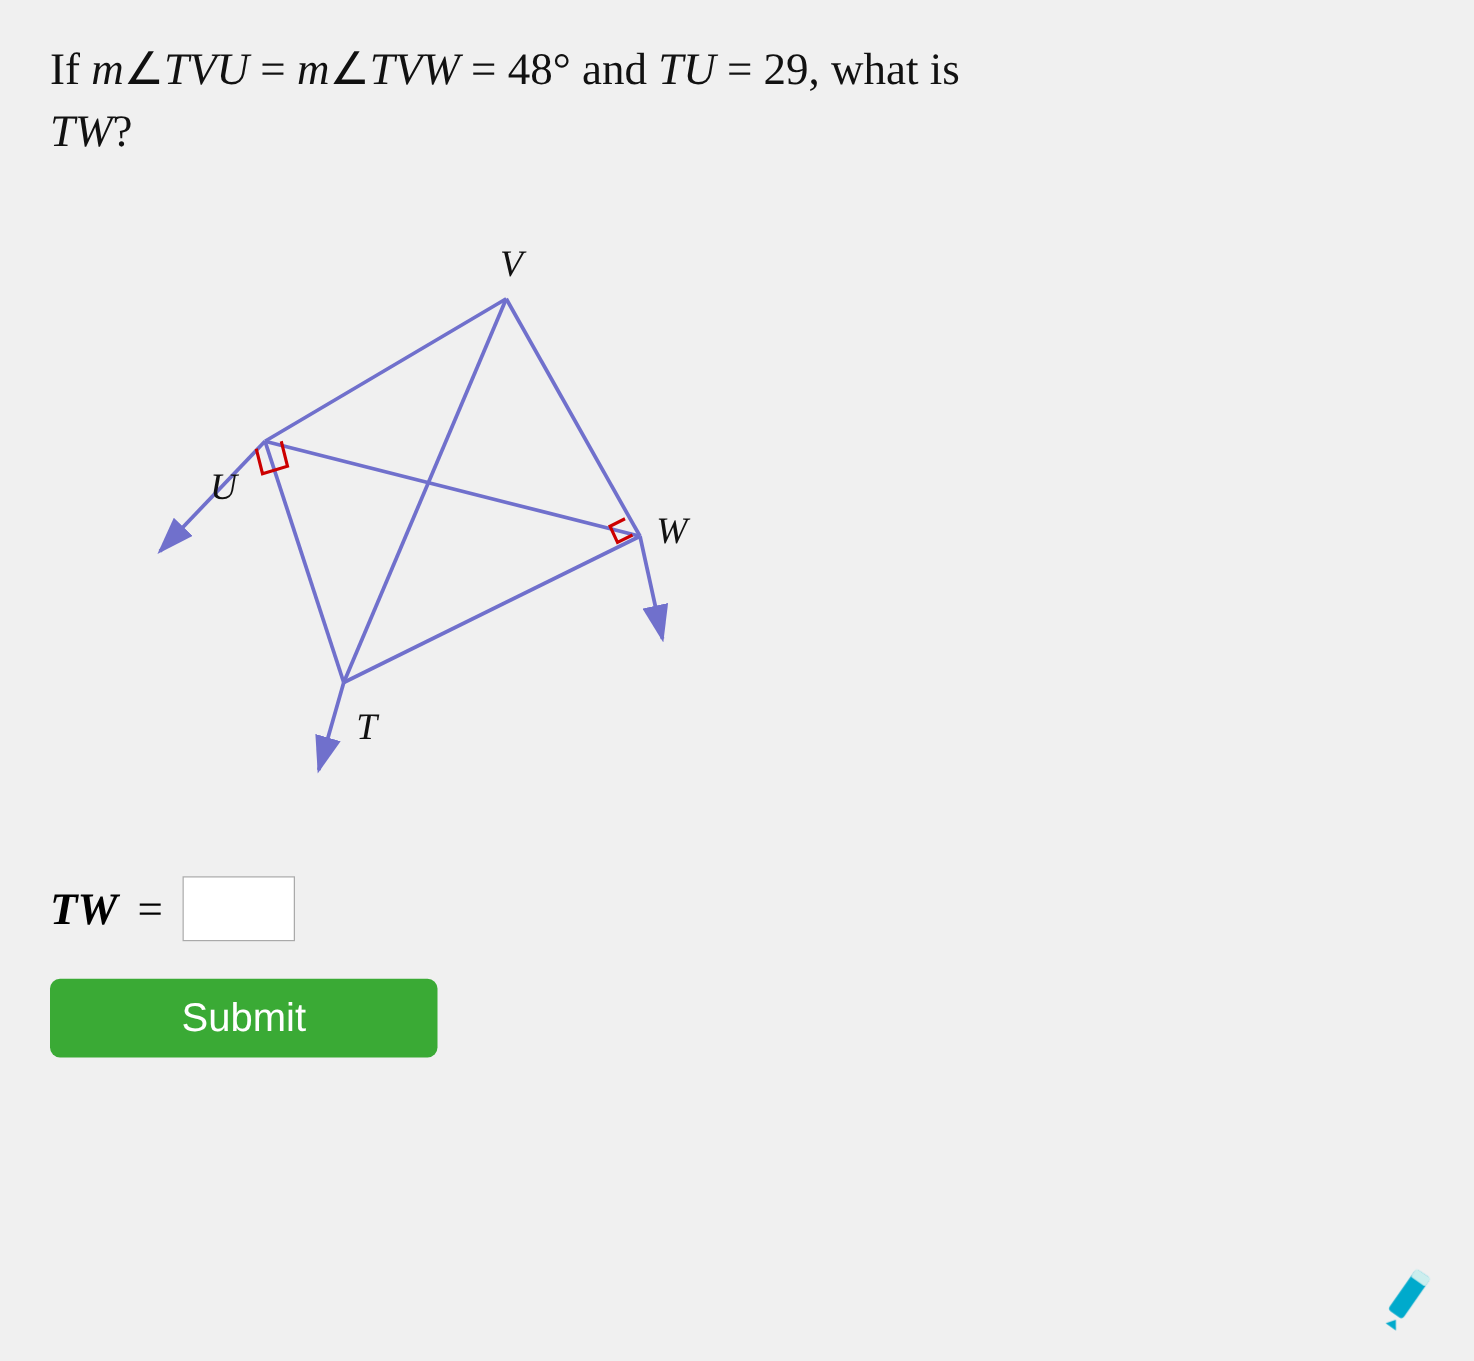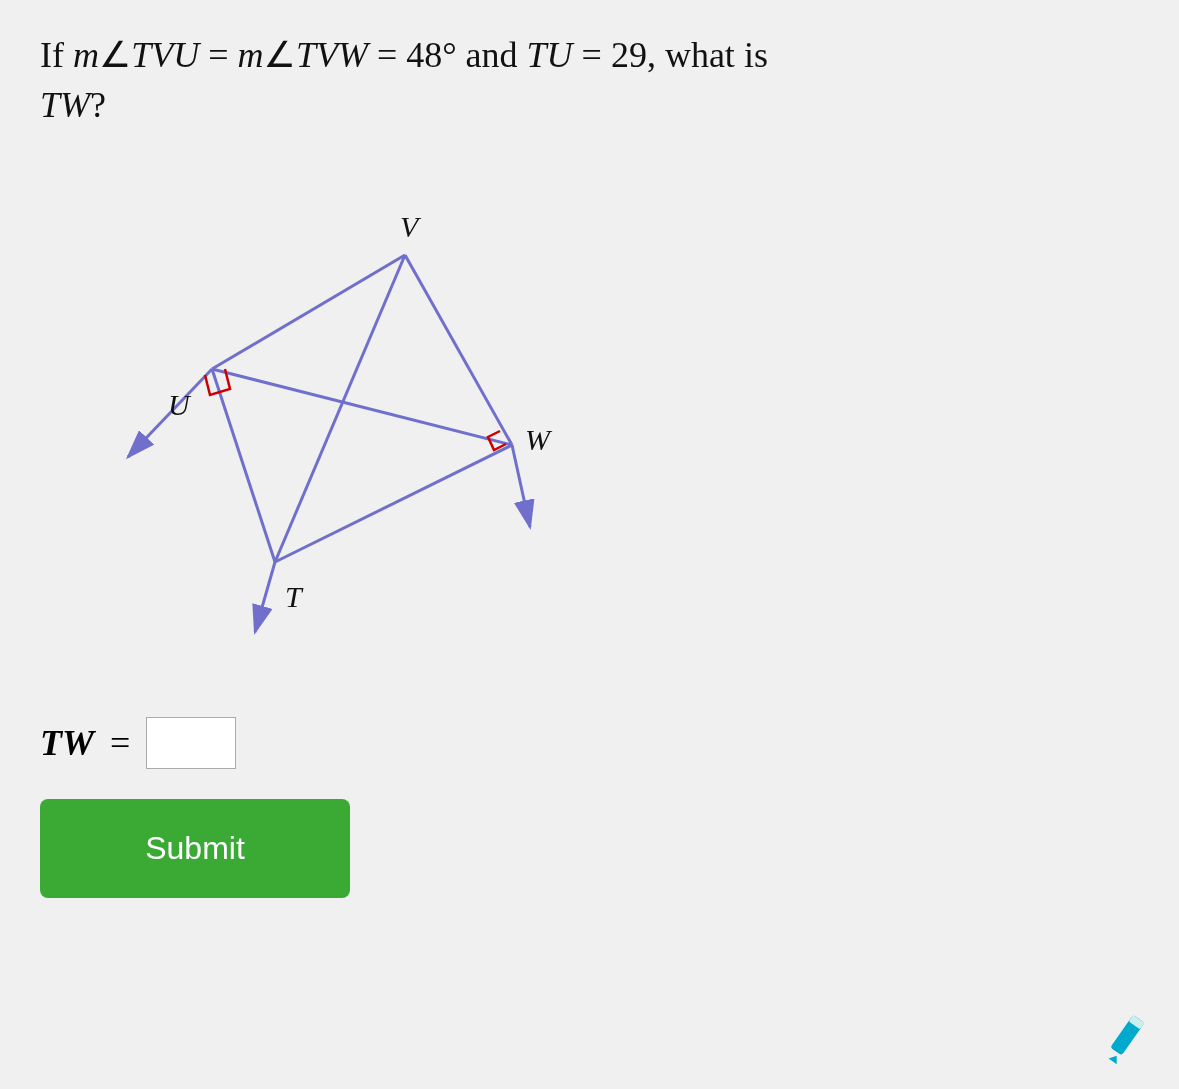--- a/index.html
+++ b/index.html
@@ -12,21 +12,21 @@
       overflow: hidden;
     }
     .page {
       background: #f0f0f0;
       padding: 30px 40px;
     }
     .question-text {
       font-size: 36px;
       line-height: 1.4;
       color: #111;
-      margin-bottom: 36px;
+      margin-bottom: 20px;
       font-style: normal;
     }
     .question-text em {
       font-style: italic;
     }
     .diagram-area {
       position: relative;
       width: 520px;
       height: 520px;
       margin: 10px 0 30px 60px;
@@ -52,21 +52,21 @@
       background: #fff;
       font-size: 24px;
       text-align: center;
       outline: none;
     }
     .submit-btn {
       background: #3aaa35;
       color: #fff;
       border: none;
       border-radius: 8px;
-      padding: 31px 0;
+      padding: 13px 0;
       width: 310px;
       font-size: 32px;
       font-family: Arial, sans-serif;
       font-weight: 500;
       cursor: pointer;
       display: block;
       text-align: center;
     }
     .pencil-icon {
       position: absolute;

